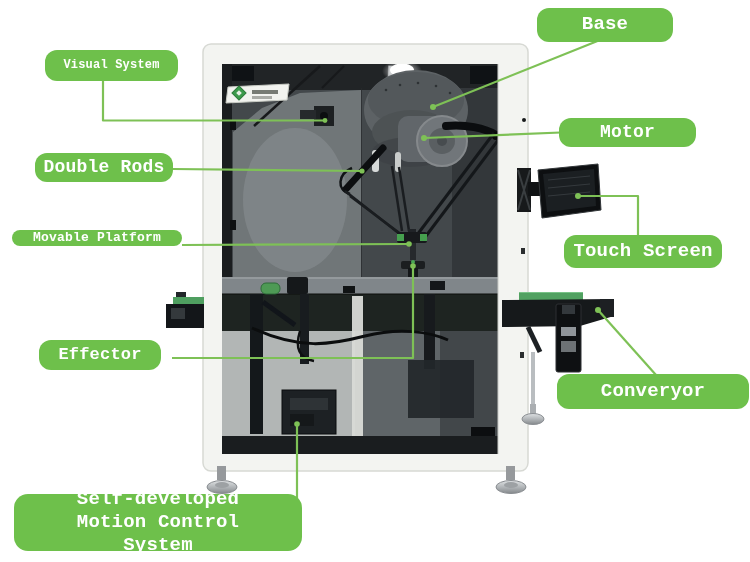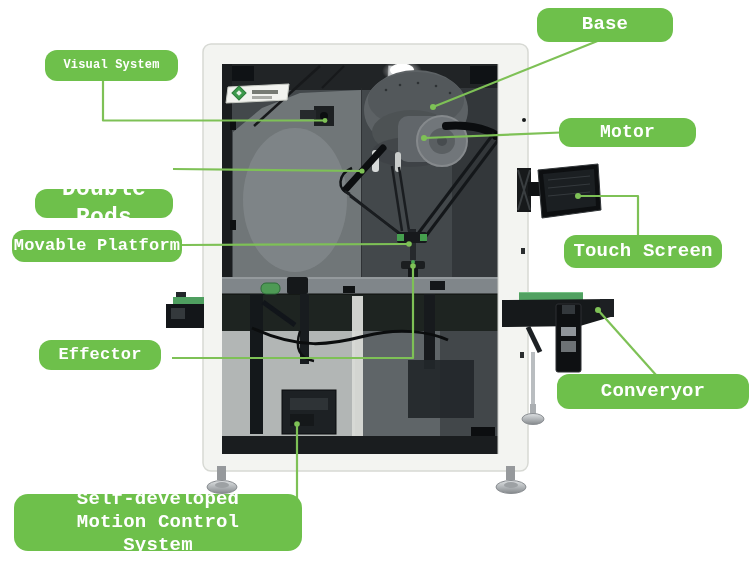--- a/index.html
+++ b/index.html
@@ -9,22 +9,22 @@
   }
   #machine-svg{position:absolute;left:0;top:0;}
   .pill{
     position:absolute;display:flex;align-items:center;justify-content:center;
     background:var(--label-green,#6ec04b);color:var(--label-text,#fff);
     font-weight:bold;border-radius:12px;text-align:center;line-height:1.22;
     letter-spacing:.2px;
     font-family:Liberation Mono, monospace;
   }
   .c-visual   {left:45px; top:50px;  width:133px;height:31px;font-size:12px;}
-  .c-rods     {left:35px; top:153px; width:138px;height:29px;font-size:23px;margin-top:36px;}
-  .c-platform {left:12px; top:230px; width:170px;height:32px;font-size:17px;}
+  .c-rods     {left:35px; top:153px; width:138px;height:29px;font-size:18px;}
+  .c-platform {left:12px; top:230px; width:170px;height:16px;font-size:13px;}
   .c-effector {left:39px; top:340px; width:122px;height:30px;font-size:17px;}
   .c-motion   {left:14px; top:494px; width:240px;height:57px;font-size:19px;border-radius:14px;padding:0 24px;}
   .c-base     {left:537px;top:8px;   width:136px;height:34px;font-size:19px;}
   .c-motor    {left:559px;top:118px; width:137px;height:29px;font-size:18px;}
   .c-touch    {left:564px;top:235px; width:158px;height:33px;font-size:19px;}
   .c-conveyor {left:557px;top:374px; width:192px;height:35px;font-size:19px;}
   .leader{fill:none;stroke:var(--line-green,#7ec156);stroke-width:2.2;stroke-linejoin:round;}
   .leader-dot{fill:var(--line-green,#7ec156);}
 </style>
 </head>

